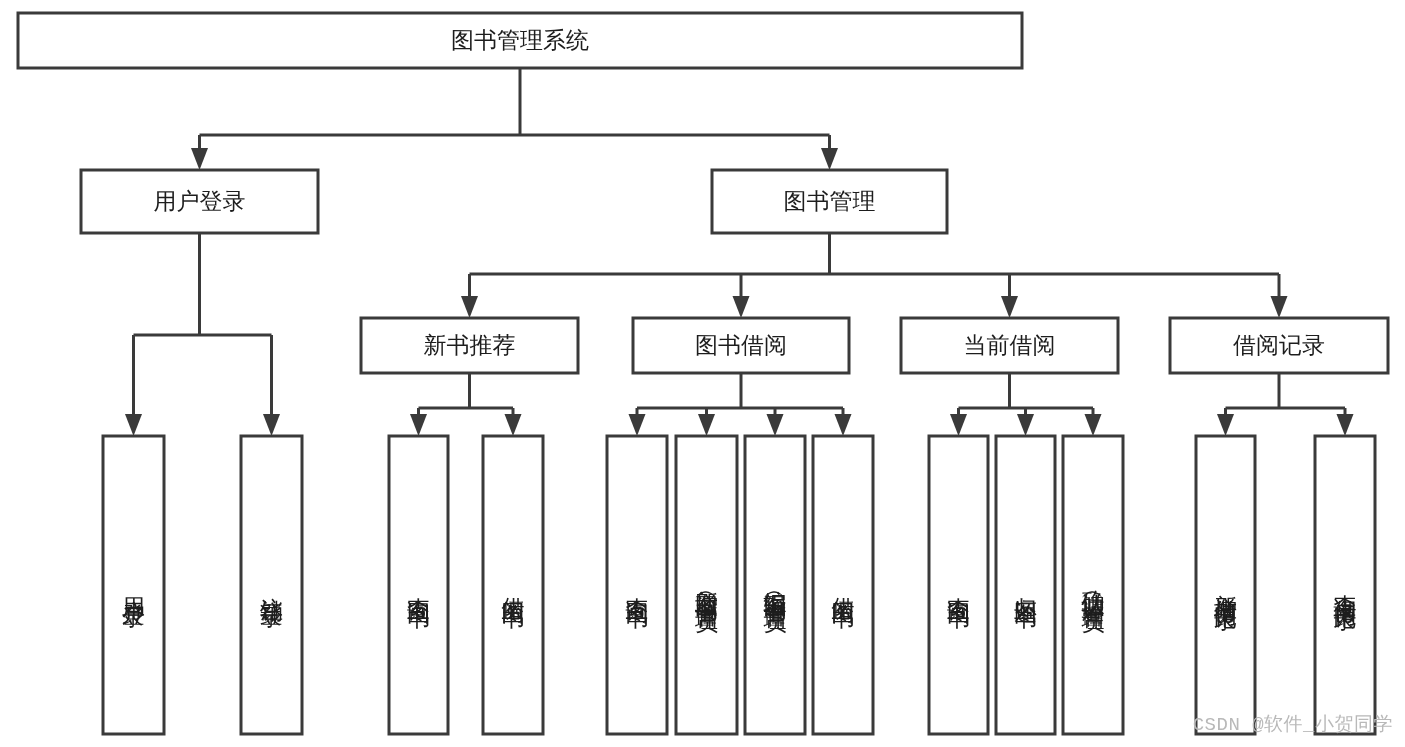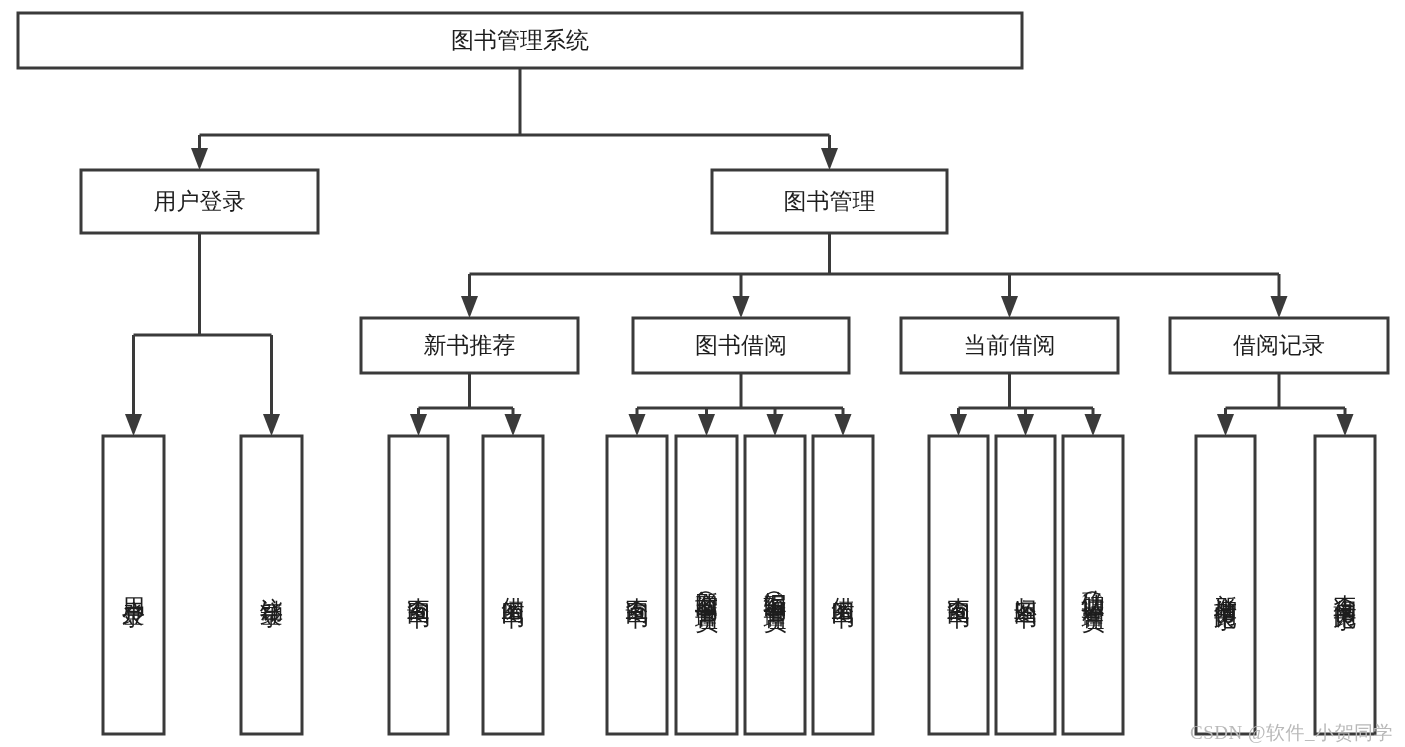--- a/index.html
+++ b/index.html
@@ -62,22 +62,22 @@
     font-family: "DejaVu Sans", "Liberation Sans", sans-serif;
     font-size: 23px;
     line-height: 1.08;
     letter-spacing: 3px;
     color: #1d1d1d;
     white-space: nowrap;
   }
   #watermark {
     position: absolute;
     right: 12px;
-    bottom: 1px;
-    font-family: Liberation Serif, serif;
+    bottom: 10px;
+    font-family: Liberation Mono, monospace;
     font-size: 19px;
     color: #b9b9b9;
     letter-spacing: 0.5px;
     user-select: none;
   }
 </style>
 </head>
 <body>
 
 <div id="diagram-root">

